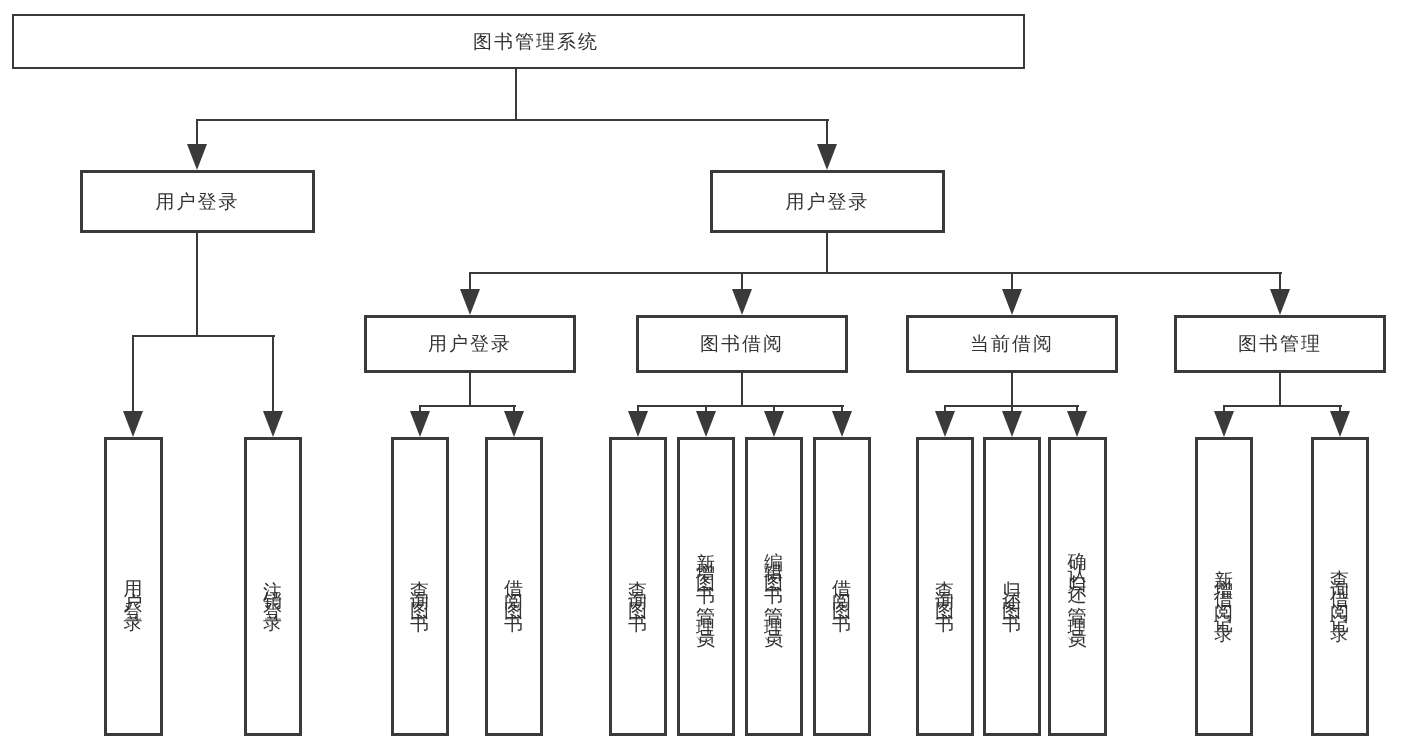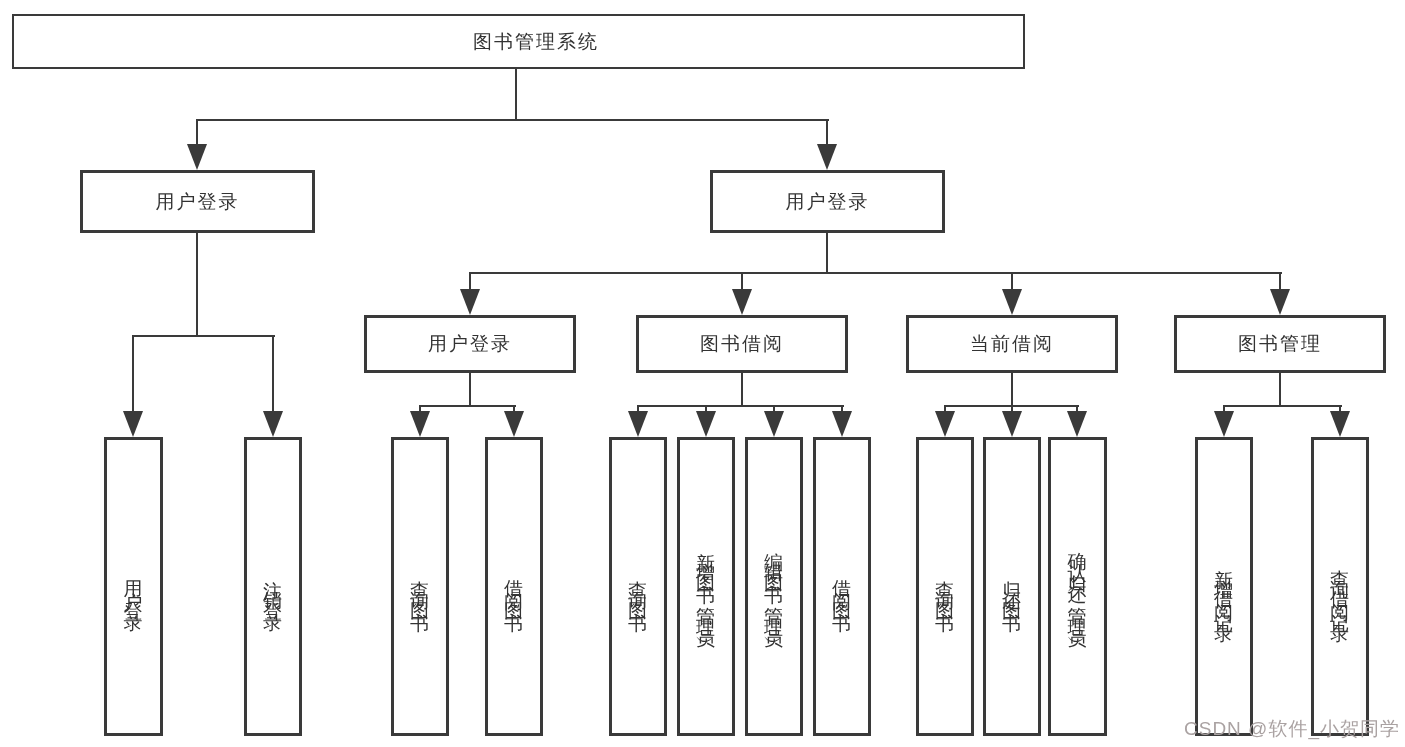--- a/index.html
+++ b/index.html
@@ -173,15 +173,14 @@
     <span class="label">确认归还（管理员）</span>
   </div>
 
   <div class="box vbox" style="left:1195px;">
     <span class="label">新增借阅记录</span>
   </div>
   <div class="box vbox" style="left:1311px;">
     <span class="label">查询借阅记录</span>
   </div>
 
-  <div class="watermark">CSDN @软件_小贺同学</div>
 
 </div>
 
 </body></html>

